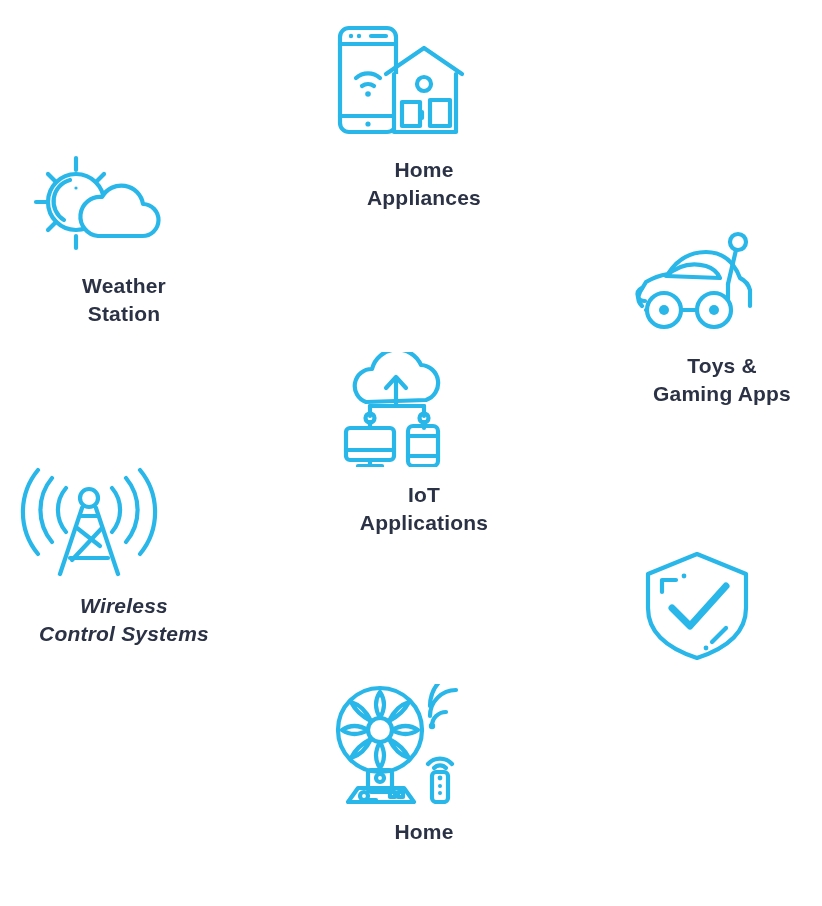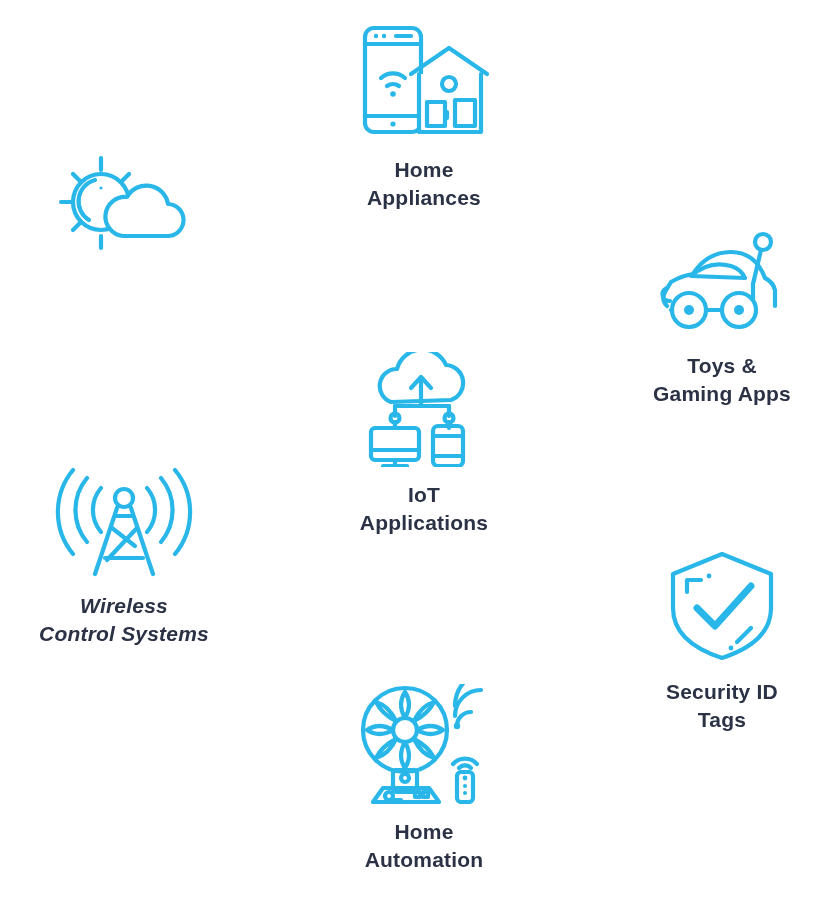--- a/index.html
+++ b/index.html
@@ -16,21 +16,20 @@
   }
   .canvas {
     position: relative;
     width: 822px;
     height: 906px;
   }
   .item {
     position: absolute;
     display: flex;
     flex-direction: column;
-    align-items: center;
   }
   .icon-wrap {
     display: block;
     line-height: 0;
   }
   .label {
     margin-top: 14px;
     text-align: center;
     font-size: 21px;
     font-weight: bold;
@@ -68,20 +67,24 @@
         <line x1="24" y1="82" x2="32" y2="74"></line>
 
         <circle cx="52" cy="54" r="28"></circle>
 
         <path d="M40 72 A22 22 0 0 1 46 32"></path>
         <circle cx="52" cy="40" r="1.6" fill="#29b6e8" stroke="none"></circle>
 
         <path d="M74 88 H118 a16 16 0 0 0 1 -32 a22 22 0 0 0 -41 -7 a14 14 0 0 0 -4 39 Z" fill="#ffffff"></path>
       </svg>
     </span>
+    <div class="label">
+      <span>Weather</span>
+      <span class="l2">Station</span>
+    </div>
   </div>
 
   <div class="item" id="item-home-appl">
     <span class="icon-wrap">
       <svg width="150" height="120" viewBox="0 0 150 120" fill="none" stroke="#29b6e8" stroke-width="4.2" stroke-linecap="round" stroke-linejoin="round">
 
         <rect x="16" y="6" width="56" height="104" rx="9"></rect>
         <line x1="16" y1="22" x2="72" y2="22"></line>
         <line x1="16" y1="94" x2="72" y2="94"></line>
         <circle cx="27" cy="14" r="2.2" fill="#29b6e8" stroke="none"></circle>
@@ -203,24 +206,20 @@
         <path d="M75 6 L124 26 V60 q0 34 -49 50 q-49 -16 -49 -50 V26 Z"></path>
 
         <path d="M50 60 L68 78 L104 38" stroke-width="7"></path>
 
         <path d="M40 44 V32 H54"></path>
         <circle cx="62" cy="28" r="2.4" fill="#29b6e8" stroke="none"></circle>
         <path d="M104 80 L90 94"></path>
         <circle cx="84" cy="100" r="2.4" fill="#29b6e8" stroke="none"></circle>
       </svg>
     </span>
-    <div class="label">
-      <span>Security ID</span>
-      <span class="l2">Tags</span>
-    </div>
   </div>
 
   <div class="item" id="item-home-auto">
     <span class="icon-wrap">
       <svg width="150" height="120" viewBox="0 0 150 120" fill="none" stroke="#29b6e8" stroke-width="4.2" stroke-linecap="round" stroke-linejoin="round">
 
         <circle cx="56" cy="46" r="42"></circle>
         <circle cx="56" cy="46" r="12"></circle>
 
         <g>
@@ -251,17 +250,16 @@
         <rect x="108" y="88" width="16" height="30" rx="4"></rect>
         <circle cx="116" cy="94" r="2.4" fill="#29b6e8" stroke="none"></circle>
         <circle cx="116" cy="102" r="2" fill="#29b6e8" stroke="none"></circle>
         <circle cx="116" cy="109" r="2" fill="#29b6e8" stroke="none"></circle>
         <path d="M104 80 a16 16 0 0 1 24 0"></path>
         <path d="M110 84 a8 8 0 0 1 12 0"></path>
       </svg>
     </span>
     <div class="label">
       <span>Home</span>
-      <span class="l2">Automation</span>
     </div>
   </div>
 
 </div>
 
 </body></html>

